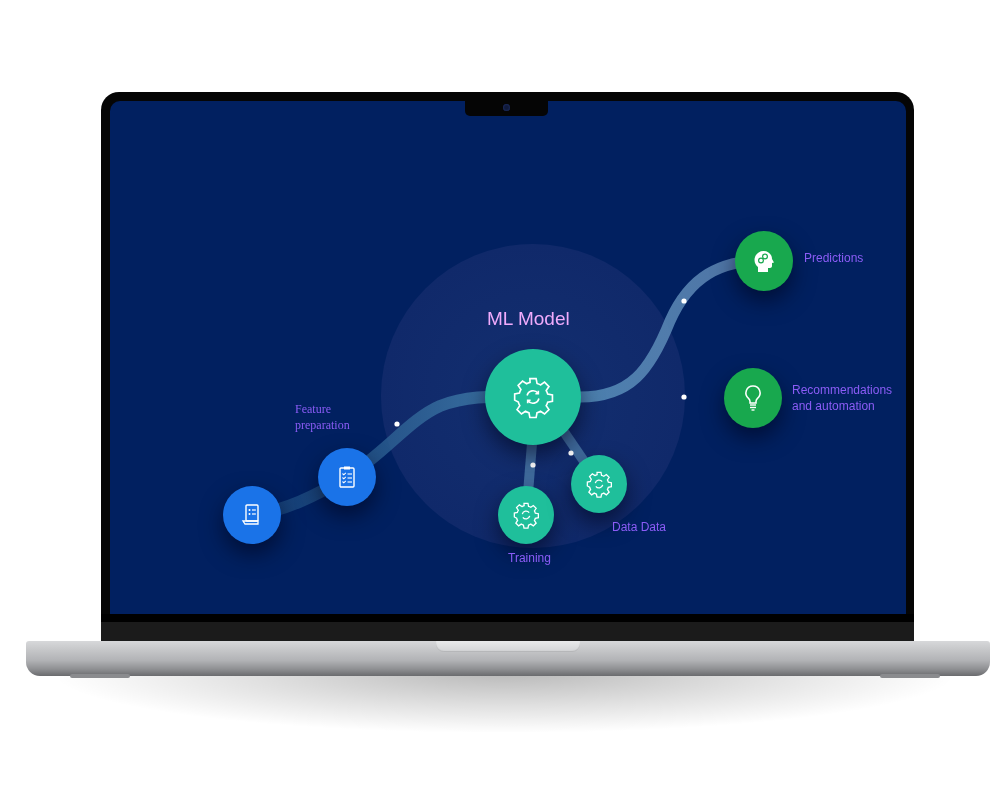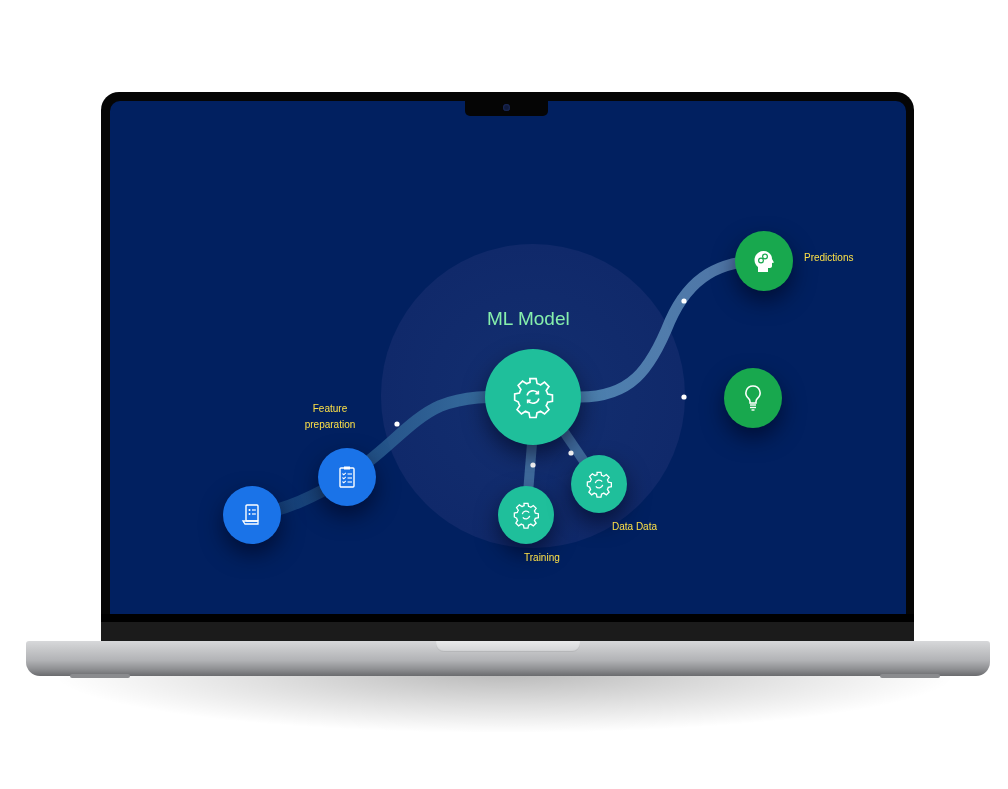--- a/index.html
+++ b/index.html
@@ -10,23 +10,23 @@
   .screen { left:110px; top:101px; width:796px; height:513px; background:#012060; border-radius:10px 10px 0 0; overflow:hidden; }
   .screen svg { position:absolute; left:0; top:0; }
   .notch { left:355px; top:0; width:83px; height:15px; background:#050505; border-radius:0 0 5px 5px; }
   .camera { left:38px; top:3px; width:7px; height:7px; border-radius:50%; background:#101a3a; box-shadow:inset 0 0 2px #2a3f8a; }
   .chin { left:101px; top:614px; width:813px; height:27px; background:linear-gradient(#000 0 8px, #1b1b1b 8px); }
   .base { left:26px; top:641px; width:964px; height:35px; border-radius:3px 3px 14px 14px;
     background:linear-gradient(180deg,#d7d8da 0%,#c6c7c9 25%,#b2b3b6 55%,#8f9093 80%,#6a6b6e 100%); }
   .base-foot-l { left:70px; top:674px; width:60px; height:4px; background:#8a8b8e; border-radius:2px; }
   .base-foot-r { left:880px; top:674px; width:60px; height:4px; background:#8a8b8e; border-radius:2px; }
   .thumb { left:436px; top:641px; width:144px; height:11px; background:linear-gradient(#e9eaeb,#d2d3d5); border-radius:0 0 8px 8px; box-shadow:inset 0 -1px 1px rgba(0,0,0,0.15); }
-  .label { color:#fde047; font-size:10px; line-height:16px; position:absolute; white-space:nowrap; }
-  .label.right { text-align:center; }
-  .title { color:#86efac; font-size:19px; position:absolute; }
+  .label { color:#8b5cf6; font-size:12px; line-height:16px; position:absolute; white-space:nowrap; }
+  .label.right { text-align:left;font-family:Liberation Serif, serif; }
+  .title { color:#f0abfc; font-size:19px; position:absolute; }
   .node { position:absolute; border-radius:50%; display:flex; align-items:center; justify-content:center; box-shadow:0 10px 22px rgba(0,0,20,0.55); }
   .node svg { position:static; }
 </style>
 </head>
 <body>
 
 <div class="abs shadow-floor"></div>
 
 <div class="abs lid"></div>
 
@@ -109,21 +109,21 @@
     </svg>
   </div>
 
   <div class="node" style="left:388px; top:385px; width:56px; height:58px; background:#1fbf9b;">
     <svg width="28" height="28" viewBox="0 0 24 24">
       <path d="M10.3 2h3.4l.5 2.6a7.6 7.6 0 0 1 1.9.8l2.2-1.5 2.4 2.4-1.5 2.2c.35.6.6 1.2.8 1.9l2.6.5v3.4l-2.6.5a7.6 7.6 0 0 1-.8 1.9l1.5 2.2-2.4 2.4-2.2-1.5c-.6.35-1.2.6-1.9.8l-.5 2.6h-3.4l-.5-2.6a7.6 7.6 0 0 1-1.9-.8l-2.2 1.5-2.4-2.4 1.5-2.2a7.6 7.6 0 0 1-.8-1.9L2 13.7v-3.4l2.6-.5c.2-.7.45-1.3.8-1.9L3.9 5.7l2.4-2.4 2.2 1.5c.6-.35 1.2-.6 1.9-.8z" fill="none" stroke="#fff" stroke-width="1.1"></path>
       <path d="M8.8 11.2a3.3 3.3 0 0 1 5.9-1.2" fill="none" stroke="#fff" stroke-width="1.1"></path>
       <path d="M15.2 12.8a3.3 3.3 0 0 1-5.9 1.2" fill="none" stroke="#fff" stroke-width="1.1"></path>
     </svg>
   </div>
-  <div class="label" style="left:398px; top:449px;margin-left:16px;">Training</div>
+  <div class="label" style="left:398px; top:449px;">Training</div>
 
   <div class="node" style="left:461px; top:354px; width:56px; height:58px; background:#1fbf9b;">
     <svg width="28" height="28" viewBox="0 0 24 24">
       <path d="M10.3 2h3.4l.5 2.6a7.6 7.6 0 0 1 1.9.8l2.2-1.5 2.4 2.4-1.5 2.2c.35.6.6 1.2.8 1.9l2.6.5v3.4l-2.6.5a7.6 7.6 0 0 1-.8 1.9l1.5 2.2-2.4 2.4-2.2-1.5c-.6.35-1.2.6-1.9.8l-.5 2.6h-3.4l-.5-2.6a7.6 7.6 0 0 1-1.9-.8l-2.2 1.5-2.4-2.4 1.5-2.2a7.6 7.6 0 0 1-.8-1.9L2 13.7v-3.4l2.6-.5c.2-.7.45-1.3.8-1.9L3.9 5.7l2.4-2.4 2.2 1.5c.6-.35 1.2-.6 1.9-.8z" fill="none" stroke="#fff" stroke-width="1.1"></path>
       <path d="M8.8 11.2a3.3 3.3 0 0 1 5.9-1.2" fill="none" stroke="#fff" stroke-width="1.1"></path>
       <path d="M15.2 12.8a3.3 3.3 0 0 1-5.9 1.2" fill="none" stroke="#fff" stroke-width="1.1"></path>
     </svg>
   </div>
   <div class="label" style="left:502px; top:418px;">Data Data</div>
 
@@ -137,19 +137,23 @@
   <div class="label" style="left:694px; top:149px;">Predictions</div>
 
   <div class="node" style="left:614px; top:267px; width:58px; height:60px; background:#18a84e;">
     <svg width="20" height="28" viewBox="0 0 20 28">
       <path d="M10 2a7 7 0 0 0-4.5 12.4c.9.8 1.5 1.8 1.5 3v1.6h6v-1.6c0-1.2.6-2.2 1.5-3A7 7 0 0 0 10 2z" fill="none" stroke="#fff" stroke-width="1.5"></path>
       <line x1="7" y1="21" x2="13" y2="21" stroke="#fff" stroke-width="1.4"></line>
       <line x1="7" y1="23.5" x2="13" y2="23.5" stroke="#fff" stroke-width="1.4"></line>
       <line x1="8.5" y1="26" x2="11.5" y2="26" stroke="#fff" stroke-width="1.4"></line>
     </svg>
   </div>
+  <div class="label" style="left:682px; top:281px;">
+    <div>Recommendations</div>
+    <div>and automation</div>
+  </div>
 </div>
 
 <div class="abs chin"></div>
 <div class="abs base"></div>
 <div class="abs thumb"></div>
 <div class="abs base-foot-l"></div>
 <div class="abs base-foot-r"></div>
 
 </body></html>

